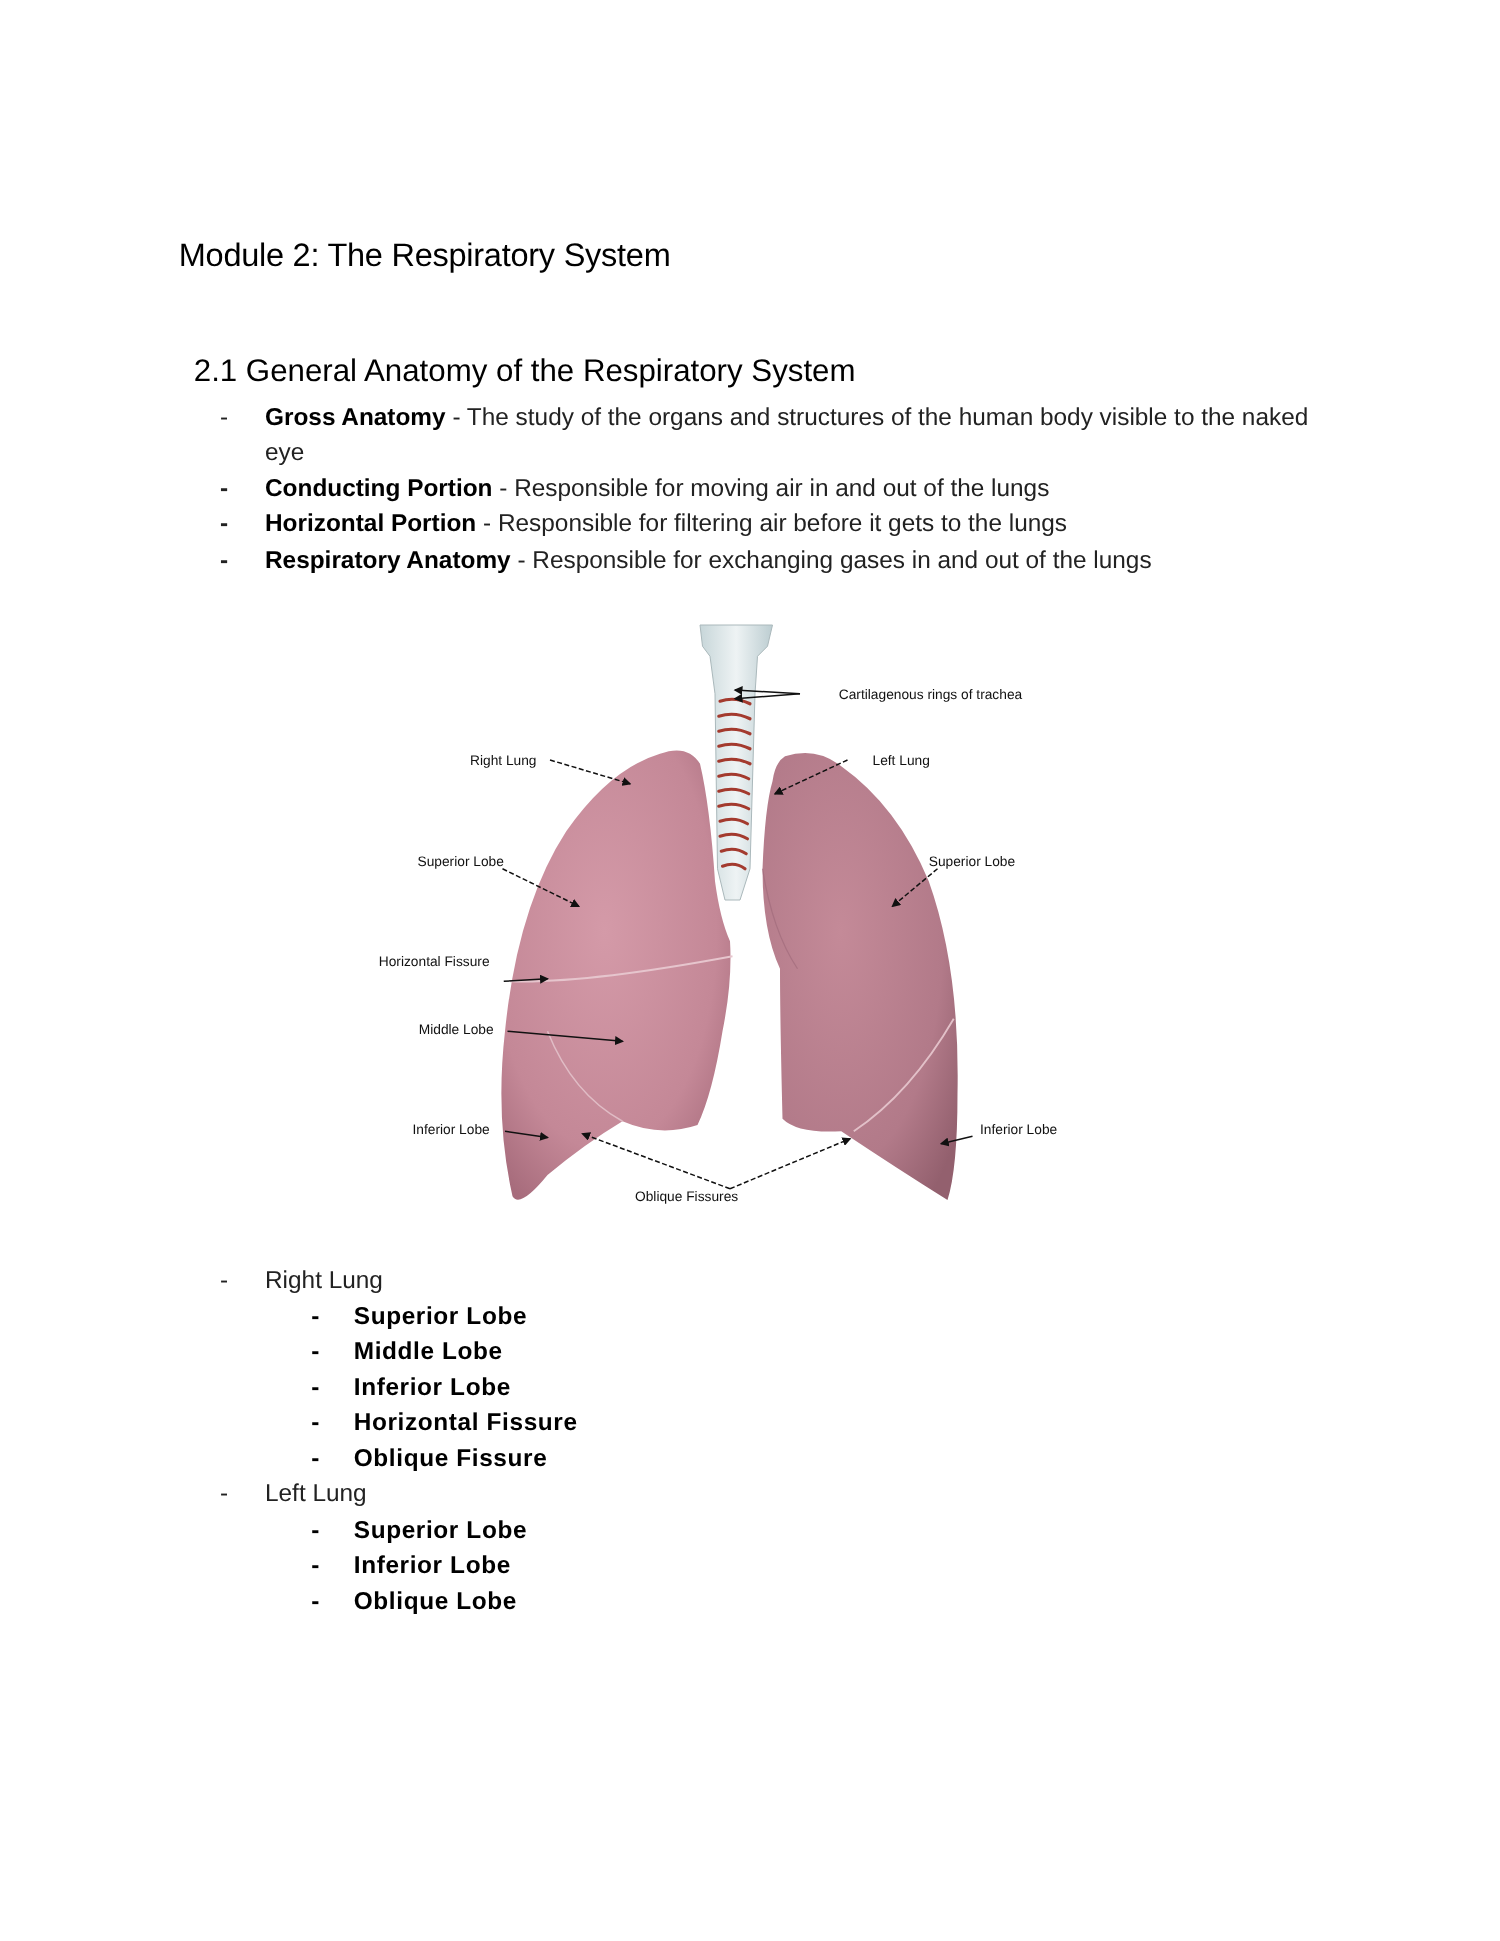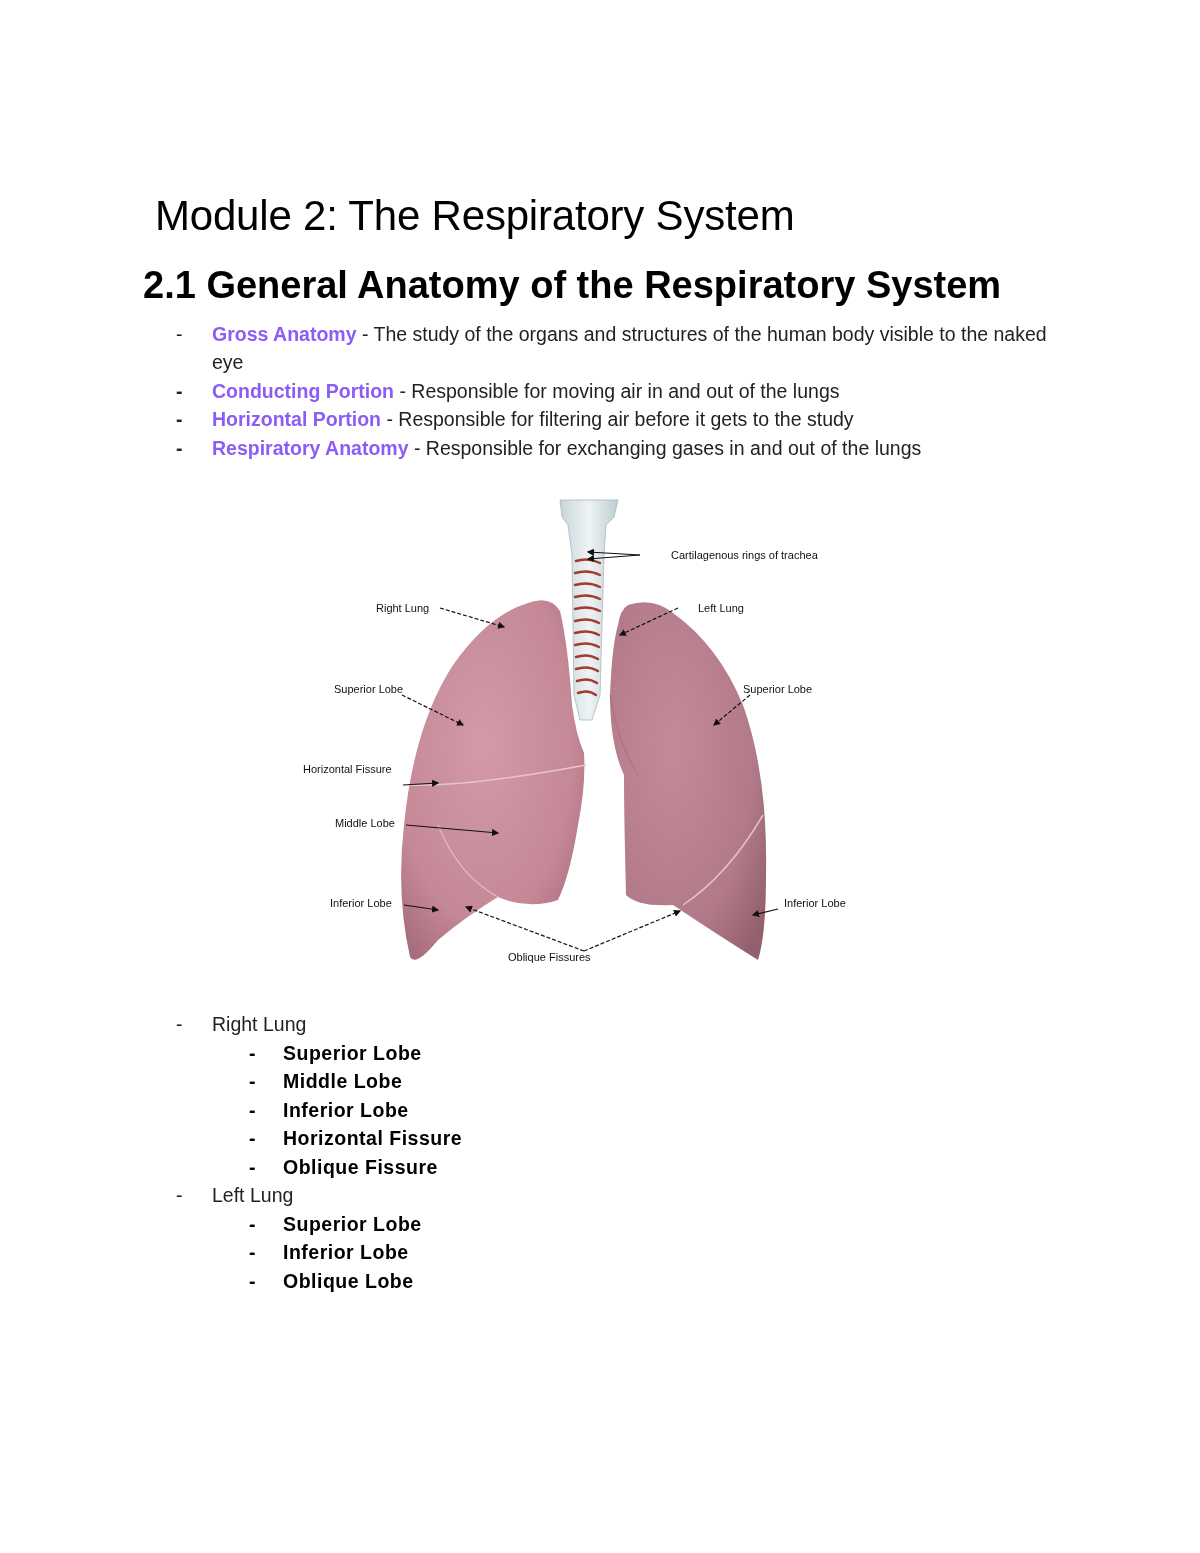--- a/index.html
+++ b/index.html
@@ -12,33 +12,33 @@
       height: 1553px;
       position: relative;
       font-family: "Liberation Sans", sans-serif;
       color: #000000;
       overflow: hidden;
     }
     .page-title {
       position: absolute;
       left: 143px;
       top: 180px;
-      font-size: 42px;
+      font-size: 26px;
+      font-weight: normal;
+      margin: 0;
+      letter-spacing: -0.2px;
+      line-height: 48px;
+    }
+    .section-title {
+      position: absolute;
+      left: 143px;
+      top: 266px;
+      font-size: 25px;
       font-weight: normal;
       margin: 12px;
-      letter-spacing: -0.2px;
-      line-height: 48px;
-    }
-    .section-title {
-      position: absolute;
-      left: 143px;
-      top: 266px;
-      font-size: 38px;
-      font-weight: bold;
-      margin: 0;
       line-height: 38px;
     }
     .def-list {
       position: absolute;
       left: 0;
       top: 320px;
       width: 1200px;
       margin: 0;
       padding: 0;
       list-style: none;
@@ -51,21 +51,21 @@
       line-height: 28.4px;
       color: #222;
     }
     .def-item .dash {
       position: absolute;
       left: 176px;
       top: 0;
       font-weight: bold;
     }
     .def-item .dash.light { font-weight: normal; }
-    .def-item .term { font-weight: bold; color: #8b5cf6; }
+    .def-item .term { font-weight: bold; color: #000000; }
 
     .figure {
       position: absolute;
       left: 288px;
       top: 495px;
       width: 600px;
       height: 500px;
     }
     .figure svg { display: block; }
 
@@ -126,21 +126,21 @@
   <li class="def-item">
     <span class="dash light">-</span>
     <span class="term">Gross Anatomy</span><span> - </span><span>The study of the organs and structures of the human body visible to the naked eye</span>
   </li>
   <li class="def-item">
     <span class="dash">-</span>
     <span class="term">Conducting Portion</span><span> - </span><span>Responsible for moving air in and out of the lungs</span>
   </li>
   <li class="def-item">
     <span class="dash">-</span>
-    <span class="term">Horizontal Portion</span><span> - </span><span>Responsible for filtering air before it gets to the study</span>
+    <span class="term">Horizontal Portion</span><span> - </span><span>Responsible for filtering air before it gets to the lungs</span>
   </li>
   <li class="def-item">
     <span class="dash">-</span>
     <span class="term">Respiratory Anatomy</span><span> - </span><span>Responsible for exchanging gases in and out of the lungs</span>
   </li>
 </ul>
 
 <div class="figure">
   <svg width="600" height="500" viewBox="0 0 600 500">
     <defs>

